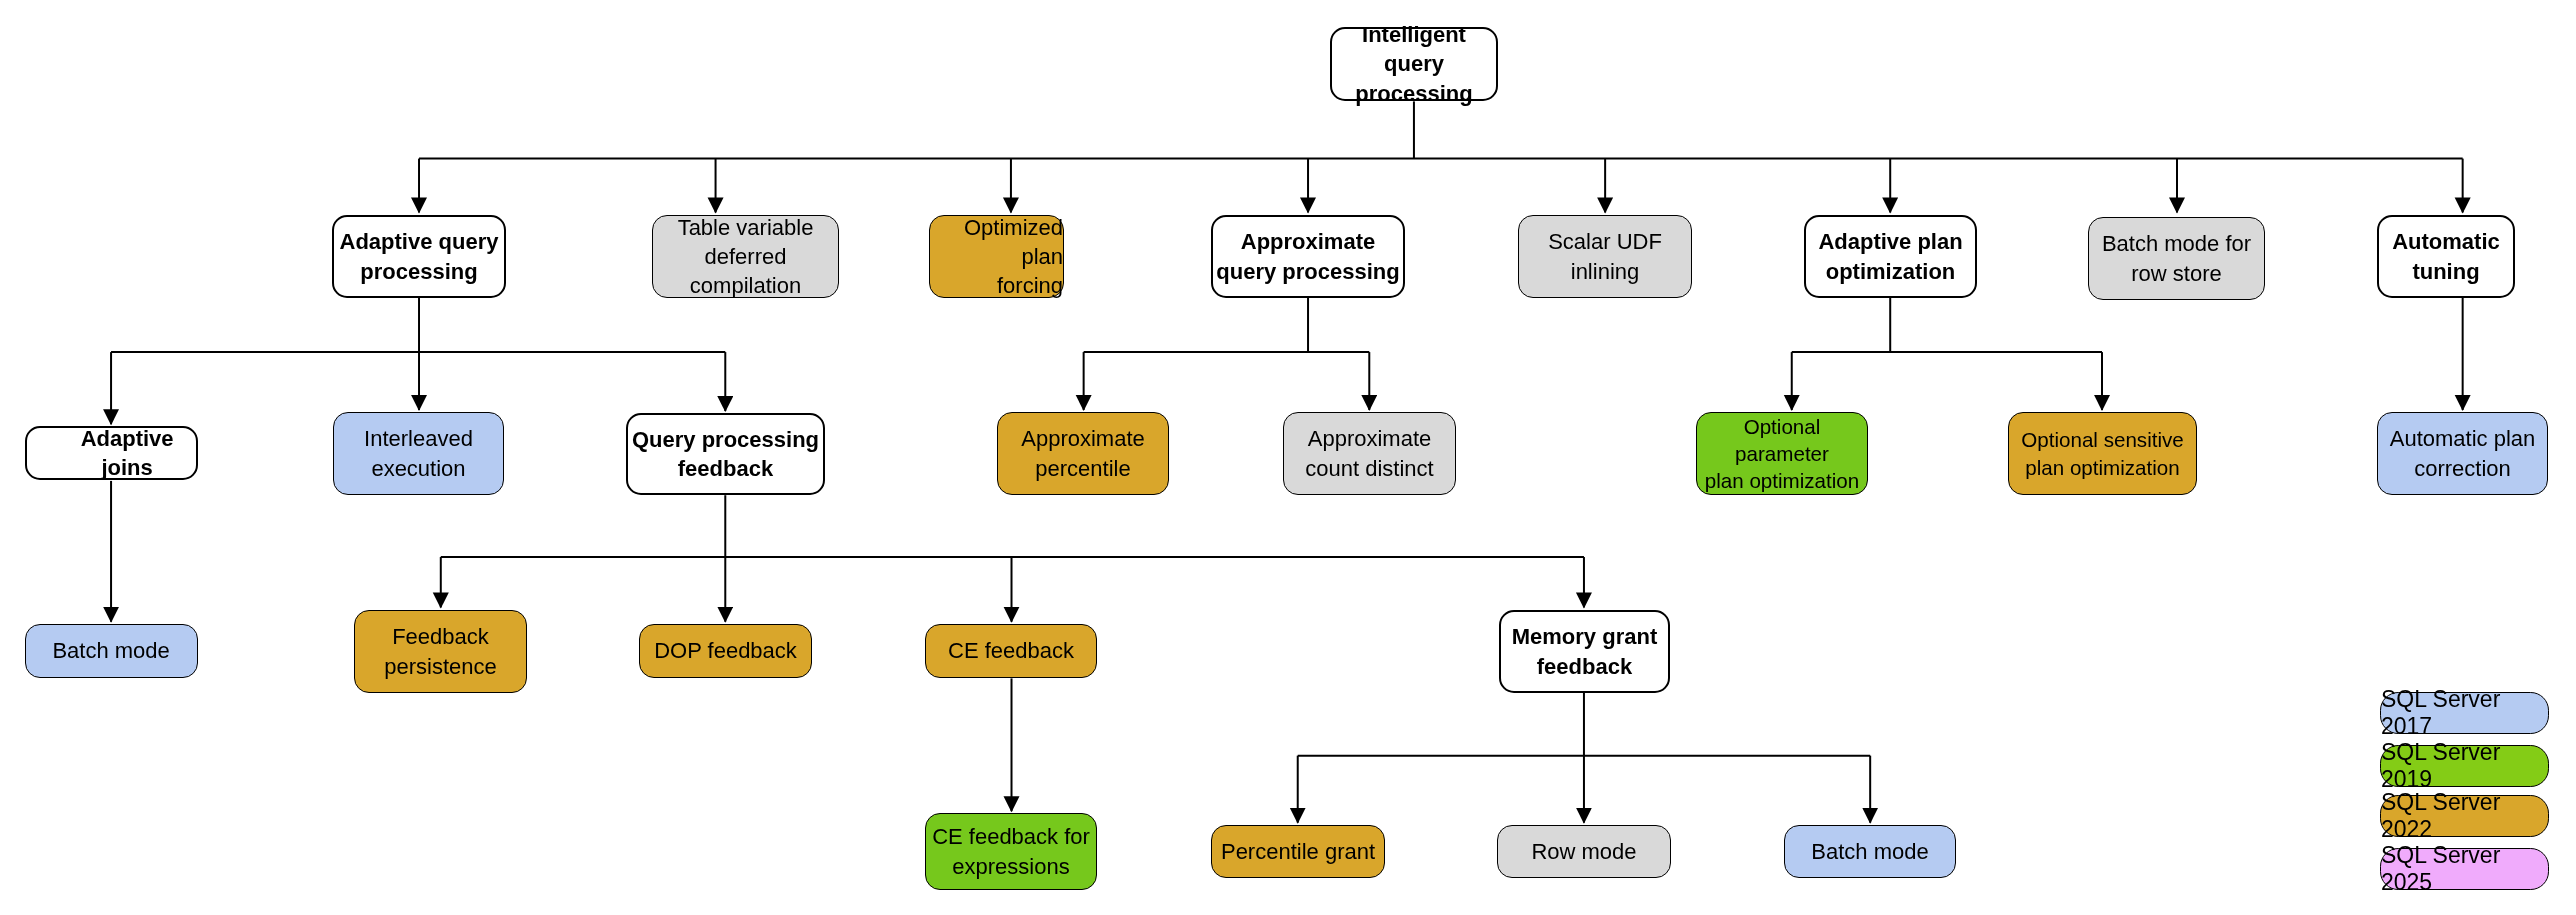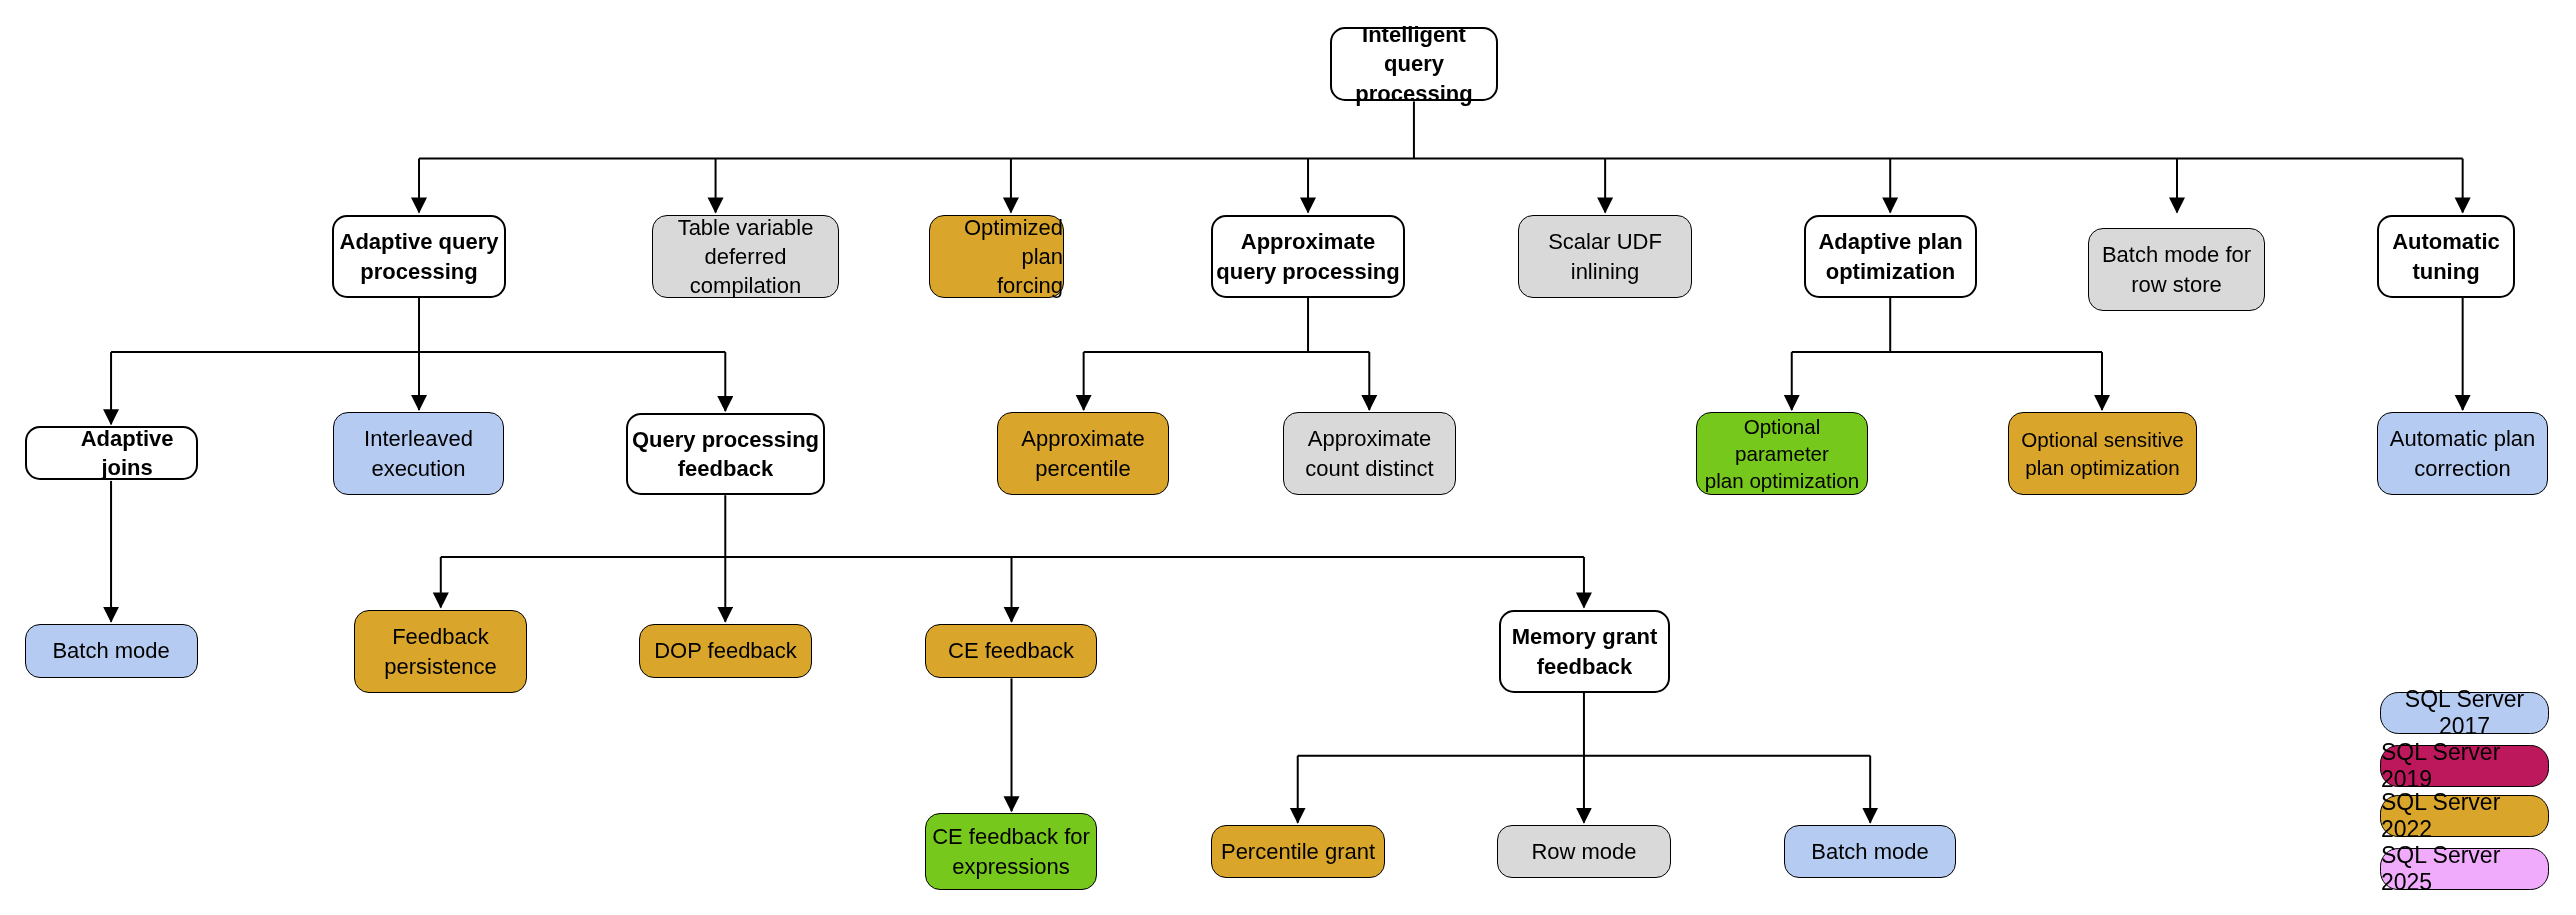--- a/index.html
+++ b/index.html
@@ -109,21 +109,21 @@
   <div class="node gray" style="left:608px;top:215px;width:187px;height:83px;margin-left:44px;">Table variable
 deferred compilation</div>
   <div class="node orange" style="left:929px;top:215px;width:135px;height:83px;text-align:right;">Optimized plan
 forcing</div>
   <div class="node white" style="left:1211px;top:215px;width:194px;height:83px;">Approximate
 query processing</div>
   <div class="node gray" style="left:1518px;top:215px;width:174px;height:83px;">Scalar UDF
 inlining</div>
   <div class="node white" style="left:1804px;top:215px;width:173px;height:83px;">Adaptive plan
 optimization</div>
-  <div class="node gray" style="left:2088px;top:228px;width:177px;height:83px;">Batch mode for
+  <div class="node gray" style="left:2088px;top:217px;width:177px;height:83px;">Batch mode for
 row store</div>
   <div class="node white" style="left:2377px;top:215px;width:138px;height:83px;">Automatic
 tuning</div>
 
   <div class="node white" style="left:24.6px;top:426px;width:173px;height:54px;padding-left:32px;">Adaptive joins</div>
   <div class="node blue" style="left:333px;top:412px;width:171px;height:83px;">Interleaved
 execution</div>
   <div class="node white" style="left:626px;top:413px;width:199px;height:82px;">Query processing
 feedback</div>
   <div class="node orange" style="left:997px;top:412px;width:172px;height:83px;">Approximate
@@ -145,20 +145,20 @@
   <div class="node white" style="left:1499px;top:610px;width:171px;height:83px;">Memory grant
 feedback</div>
 
   <div class="node green" style="left:925px;top:813px;width:172px;height:77px;">CE feedback for
 expressions</div>
   <div class="node orange" style="left:1211px;top:825px;width:174px;height:53px;">Percentile grant</div>
   <div class="node gray" style="left:1497px;top:825px;width:174px;height:53px;">Row mode</div>
   <div class="node blue" style="left:1784px;top:825px;width:172px;height:53px;">Batch mode</div>
 
   <div>
-    <div class="legend-item" style="top:692px;background:#B5CBF2;text-align:center;">SQL Server 2017</div>
-    <div class="legend-item" style="top:745px;background:#be185d;">SQL Server 2019</div>
+    <div class="legend-item" style="top:692px;background:#B5CBF2;">SQL Server 2017</div>
+    <div class="legend-item" style="top:745px;background:#84cc16;">SQL Server 2019</div>
     <div class="legend-item" style="top:795px;background:#D9A62B;">SQL Server 2022</div>
     <div class="legend-item" style="top:848px;background:#f0abfc;">SQL Server 2025</div>
   </div>
 
 </div>
 
 
 </body></html>

